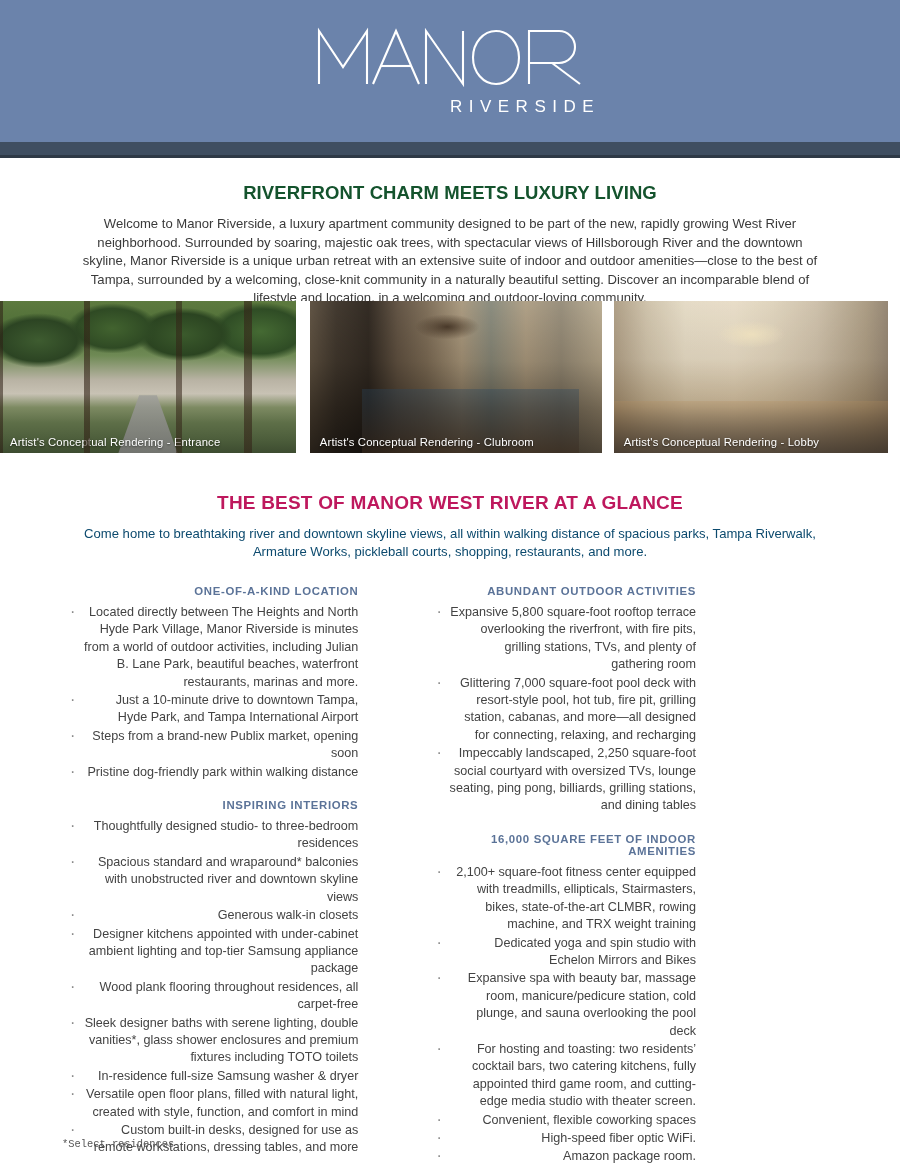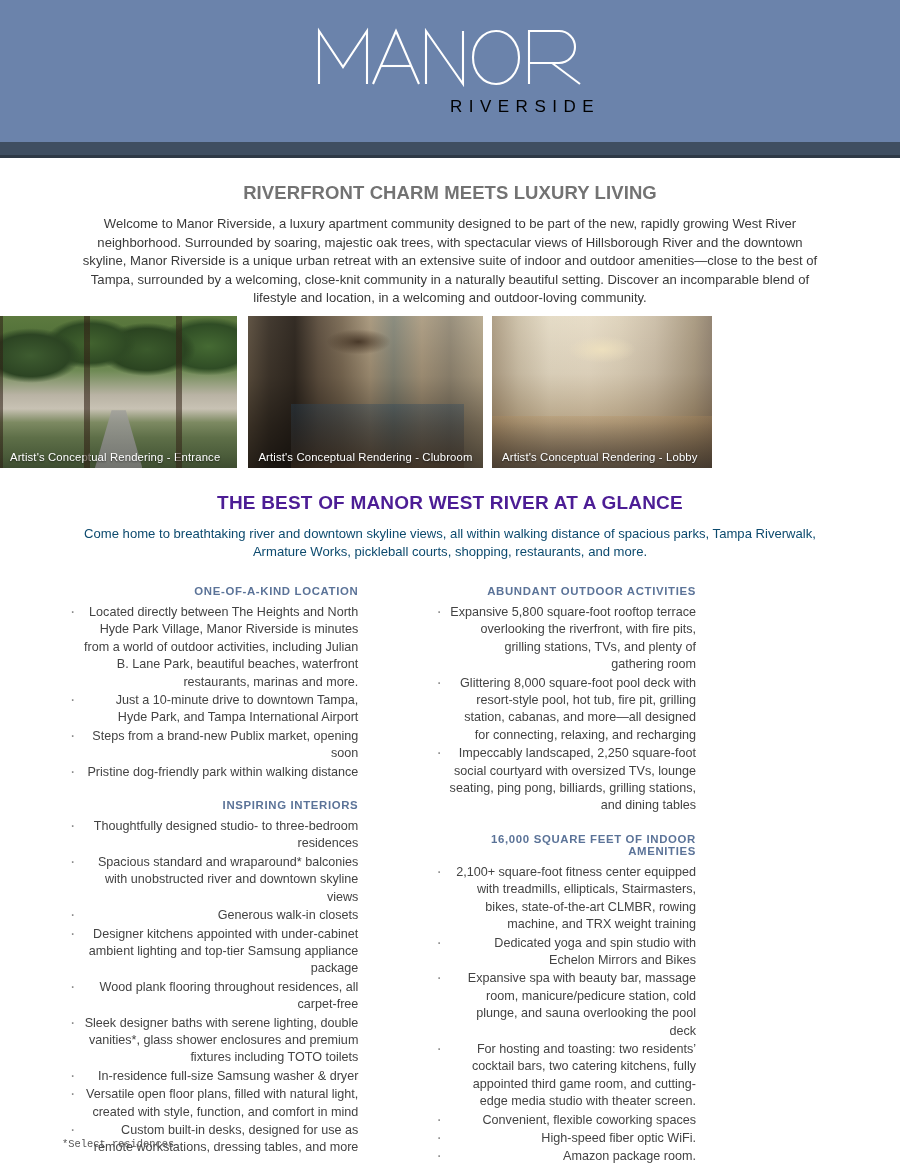--- a/index.html
+++ b/index.html
@@ -31,21 +31,21 @@
     left: 0; right: 0;
     top: 26px;
     text-align: center;
   }
   .logo-wordmark {
     display: block;
     margin: 0 auto;
   }
   .logo-sub {
     display: block;
-    color: #000000;
+    color: #ffffff;
     font-family: "Liberation Sans", sans-serif;
     font-size: 17px;
     letter-spacing: 6.5px;
     font-weight: 300;
     text-align: center;
     margin-top: 9px;
     padding-left: 150px;
   }
 
   .divider-bar {
@@ -61,38 +61,38 @@
 
   
   .intro {
     padding: 24px 72px 0 72px;
     text-align: center;
   }
   .intro-title {
     font-family: "Liberation Sans", sans-serif;
     font-size: 18.5px;
     font-weight: bold;
-    color: #737373;
+    color: #14532d;
     letter-spacing: 0.1px;
     margin-bottom: 11px;
   }
   .intro-body {
     font-family: "Liberation Sans", sans-serif;
     font-size: 13.1px;
     line-height: 18.6px;
     color: #3a3a3a;
     padding: 0 8px;
   }
 
   
   .image-strip {
     position: absolute;
-    top: 316px;
+    top: 301px;
     left: 0;
-    width: 712px;
+    width: 888px;
     height: 152px;
     display: flex;
   }
   .photo {
     position: relative;
     height: 152px;
     overflow: hidden;
   }
   .photo-1 { width: 300px; }
   .photo-gap { width: 14px; background: #ffffff; }
@@ -191,21 +191,21 @@
     position: absolute;
     top: 492px;
     left: 0; right: 0;
     text-align: center;
     padding: 0 72px;
   }
   .glance-title {
     font-family: "Liberation Sans", sans-serif;
     font-size: 19px;
     font-weight: bold;
-    color: #4c1d95;
+    color: #be185d;
     letter-spacing: 0.2px;
     margin-bottom: 11px;
   }
   .glance-sub {
     font-family: "Liberation Sans", sans-serif;
     font-size: 13.1px;
     line-height: 18.4px;
     color: #0c4a6e;
   }
 
@@ -354,21 +354,21 @@
       </div>
 
     </div>
 
     <div class="col col-right">
 
       <div class="feature-group">
         <div class="feature-heading">ABUNDANT OUTDOOR ACTIVITIES</div>
         <ul class="bullets">
           <li>Expansive 5,800 square-foot rooftop terrace overlooking the riverfront, with fire pits, grilling stations, TVs, and plenty of gathering room</li>
-          <li>Glittering 8,000 square-foot pool deck with resort-style pool, hot tub, fire pit, grilling station, cabanas, and more—all designed for connecting, relaxing, and recharging</li>
+          <li>Glittering 7,000 square-foot pool deck with resort-style pool, hot tub, fire pit, grilling station, cabanas, and more—all designed for connecting, relaxing, and recharging</li>
           <li>Impeccably landscaped, 2,250 square-foot social courtyard with oversized TVs, lounge seating, ping pong, billiards, grilling stations, and dining tables</li>
         </ul>
       </div>
 
       <div class="feature-group">
         <div class="feature-heading">16,000 SQUARE FEET OF INDOOR AMENITIES</div>
         <ul class="bullets">
           <li>2,100+ square-foot fitness center equipped with treadmills, ellipticals, Stairmasters, bikes, state-of-the-art CLMBR, rowing machine, and TRX weight training</li>
           <li>Dedicated yoga and spin studio with Echelon Mirrors and Bikes</li>
           <li>Expansive spa with beauty bar, massage room, manicure/pedicure station, cold plunge, and sauna overlooking the pool deck</li>

